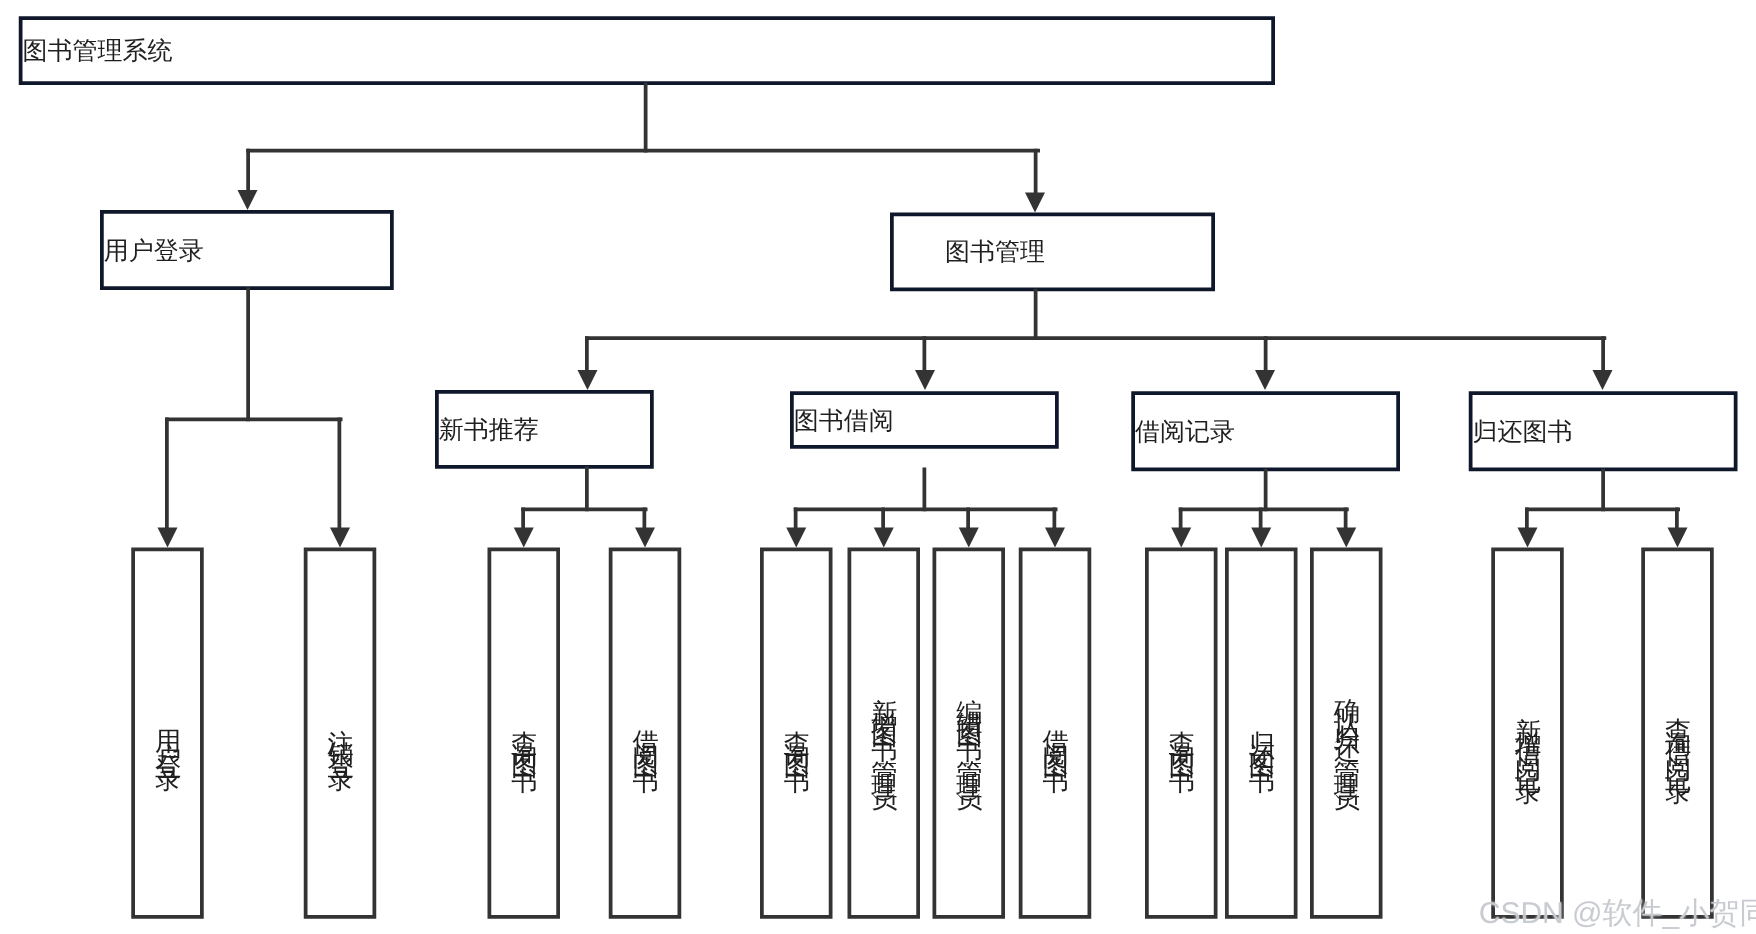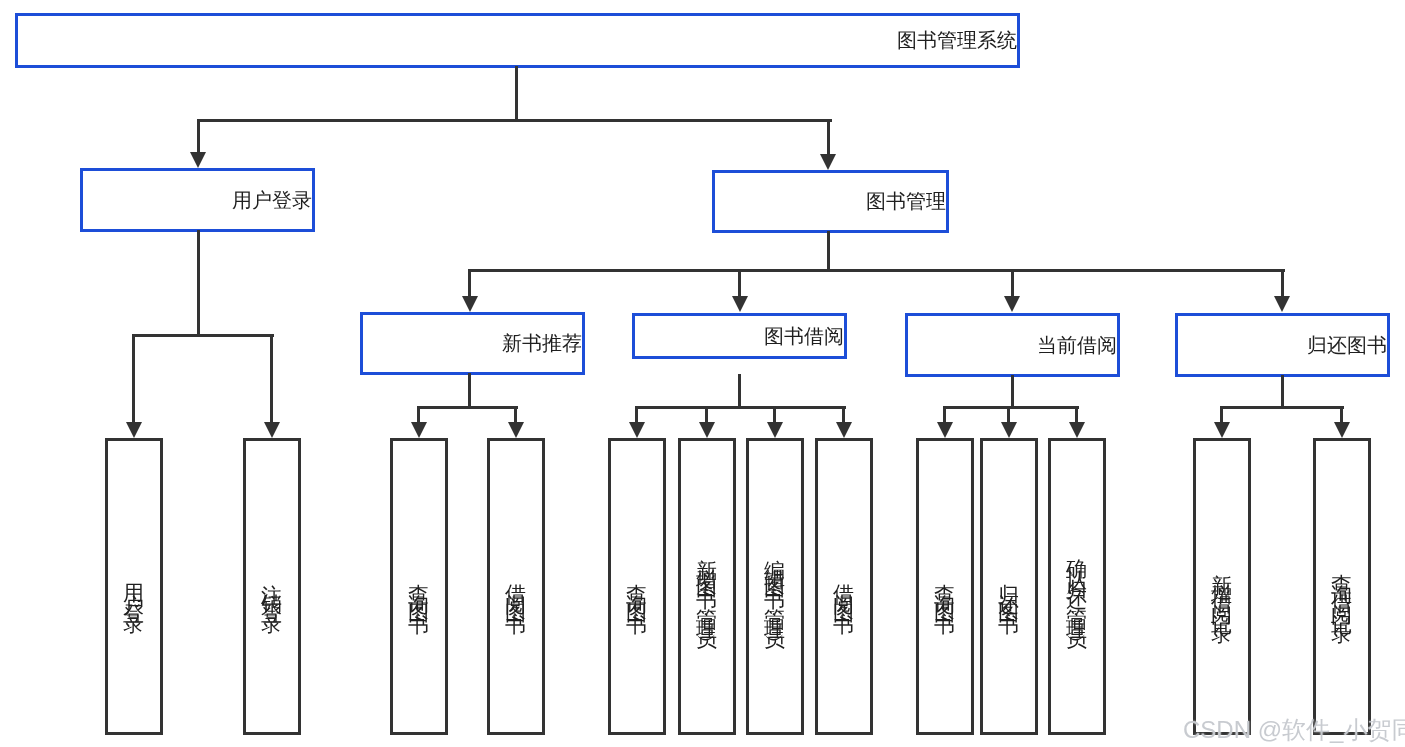--- a/index.html
+++ b/index.html
@@ -7,24 +7,24 @@
     position: relative;
     width: 1405px;
     height: 747px;
     background: #ffffff;
     font-family: "Liberation Sans", "DejaVu Sans", sans-serif;
     overflow: hidden;
   }
   .node {
     position: absolute;
     background: #ffffff;
-    border: 3px solid #1d4ed8;
+    border: 3px solid #0f172a;
     display: flex;
     align-items: center;
-    justify-content: flex-end;
+    justify-content: flex-start;
     color: #1f1f1f;
     font-size: 20px;
     box-sizing: border-box;
   }
   .hline, .vline {
     position: absolute;
     background: #333333;
   }
   .hline { height: 3px; }
   .vline { width: 3px; }
@@ -79,21 +79,21 @@
   <div class="vline" style="left:515px; top:66px; height:56px;"></div>
   <div class="hline" style="left:197px; top:119px; width:635px;"></div>
   <div class="vline" style="left:197px; top:119px; height:35px;"></div>
   <div class="arrow" style="left:190px; top:152px;"></div>
   <div class="vline" style="left:827px; top:119px; height:37px;"></div>
   <div class="arrow" style="left:820px; top:154px;"></div>
 
   <div class="node" style="left:80px; top:168px; width:235px; height:64px;">
     <span>用户登录</span>
   </div>
-  <div class="node" style="left:712px; top:170px; width:237px; height:63px;">
+  <div class="node" style="left:712px; top:170px; width:260px; height:63px;padding-left:41px;">
     <span>图书管理</span>
   </div>
 
   <div class="vline" style="left:197px; top:230px; height:107px;"></div>
   <div class="hline" style="left:132px; top:334px; width:142px;"></div>
   <div class="vline" style="left:132px; top:334px; height:90px;"></div>
   <div class="arrow" style="left:126px; top:422px;"></div>
   <div class="vline" style="left:270px; top:334px; height:90px;"></div>
   <div class="arrow" style="left:264px; top:422px;"></div>
 
@@ -101,28 +101,28 @@
   <div class="hline" style="left:468px; top:269px; width:817px;"></div>
   <div class="vline" style="left:468px; top:269px; height:29px;"></div>
   <div class="arrow" style="left:462px; top:296px;"></div>
   <div class="vline" style="left:738px; top:269px; height:29px;"></div>
   <div class="arrow" style="left:732px; top:296px;"></div>
   <div class="vline" style="left:1011px; top:269px; height:29px;"></div>
   <div class="arrow" style="left:1004px; top:296px;"></div>
   <div class="vline" style="left:1281px; top:269px; height:29px;"></div>
   <div class="arrow" style="left:1274px; top:296px;"></div>
 
-  <div class="node" style="left:360px; top:312px; width:225px; height:63px;">
+  <div class="node" style="left:348px; top:312px; width:175px; height:63px;">
     <span>新书推荐</span>
   </div>
   <div class="node" style="left:632px; top:313px; width:215px; height:46px;">
     <span>图书借阅</span>
   </div>
   <div class="node" style="left:905px; top:313px; width:215px; height:64px;">
-    <span>当前借阅</span>
+    <span>借阅记录</span>
   </div>
   <div class="node" style="left:1175px; top:313px; width:215px; height:64px;">
     <span>归还图书</span>
   </div>
 
   <div class="vline" style="left:468px; top:373px; height:36px;"></div>
   <div class="hline" style="left:417px; top:406px; width:101px;"></div>
   <div class="vline" style="left:417px; top:406px; height:18px;"></div>
   <div class="arrow" style="left:411px; top:422px;"></div>
   <div class="vline" style="left:514px; top:406px; height:18px;"></div>

